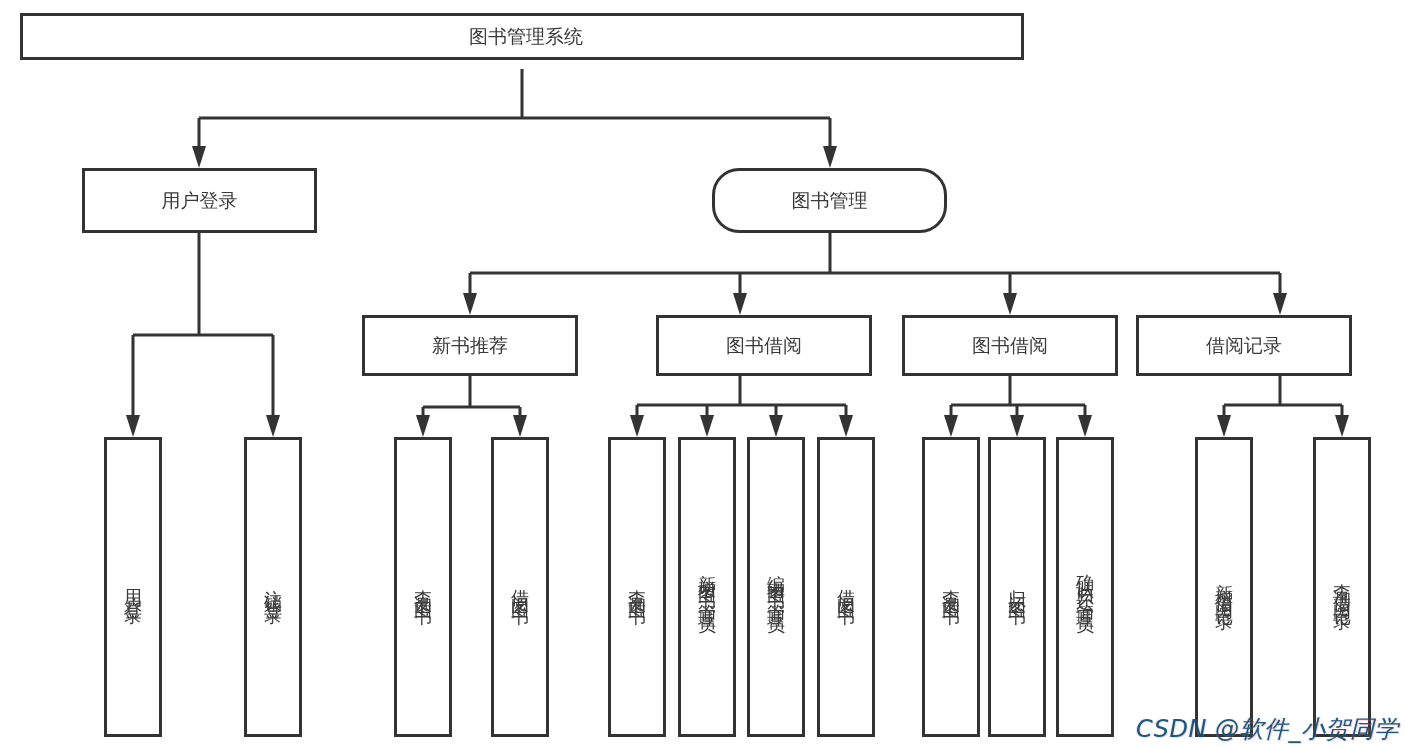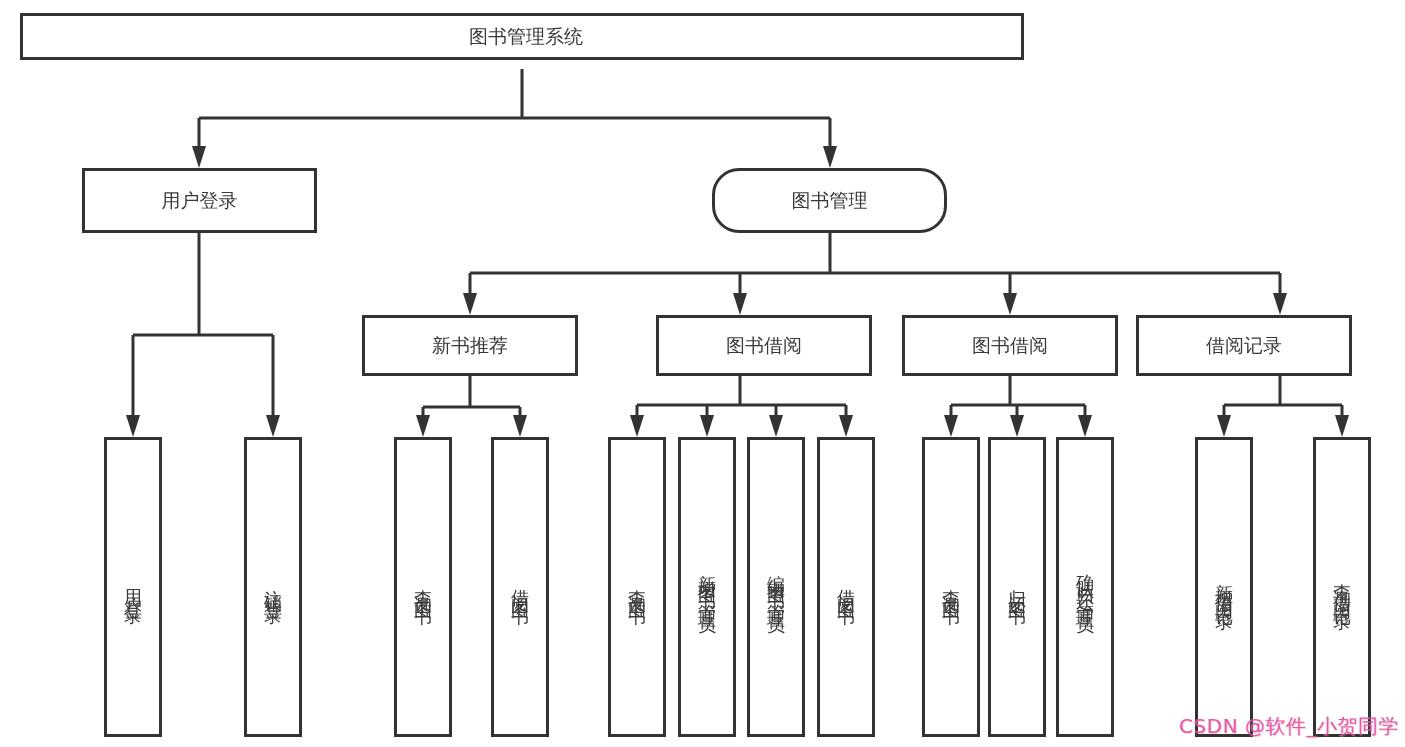--- a/index.html
+++ b/index.html
@@ -50,26 +50,27 @@
   .leaf.c0 { left: 608px; }  .leaf.c1 { left: 678px; }
   .leaf.c2 { left: 747px; }  .leaf.c3 { left: 817px; }
   .leaf.d0 { left: 922px; }  .leaf.d1 { left: 988px; }
   .leaf.d2 { left: 1056px; }
   .leaf.e0 { left: 1195px; } .leaf.e1 { left: 1313px; }
   #watermark {
     position: absolute;
     right: 6px;
     top: 713px;
     z-index: 3;
-    font-size: 20px;
-    color: #ec4899;
+    font-size: 24px;
+    color: #0c4a6e;
     letter-spacing: 0.5px;
     opacity: 0.92;
     text-shadow: 1px 1px 0 rgba(216, 130, 150, 0.35), -1px 0 0 rgba(130, 150, 216, 0.30);
     white-space: nowrap;
+    font-style: italic;
   }
 </style>
 </head>
 <body>
 
 <div id="stage">
 
   <svg id="connectors" viewBox="0 0 1405 747" xmlns="http://www.w3.org/2000/svg">
     <g stroke="#333333" stroke-width="3" fill="none">
       <path d="M522 69 V118 M199 118 H830 M199 118 V150 M830 118 V150"></path>

